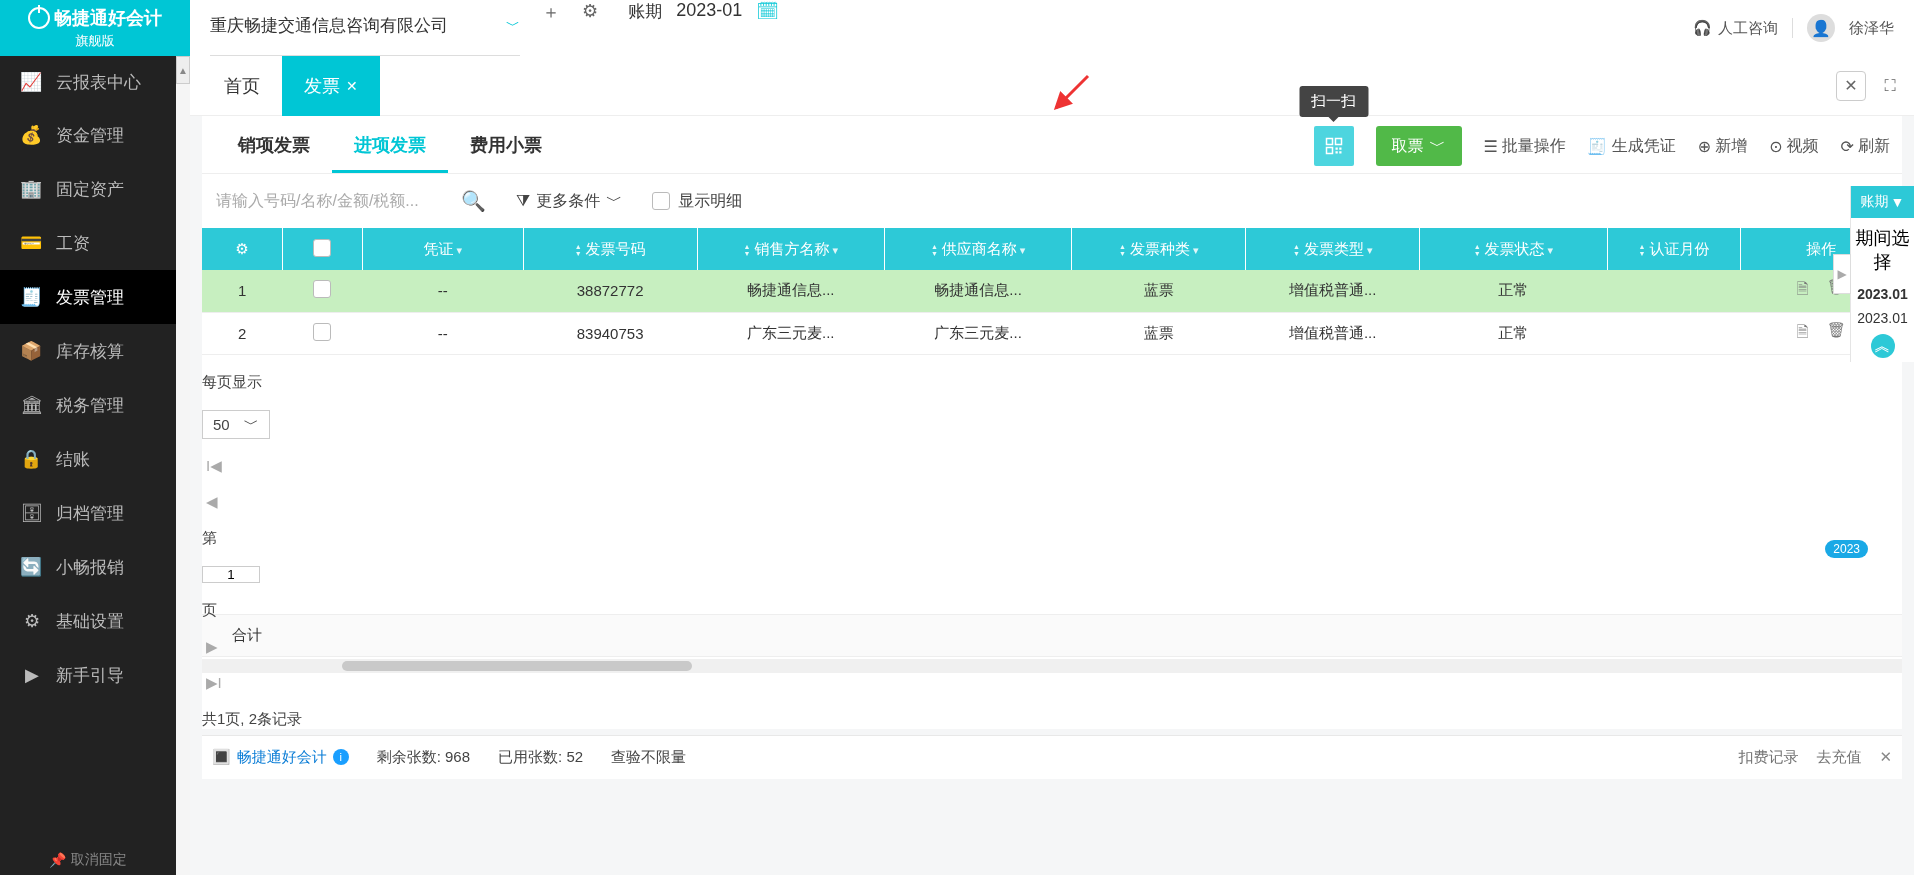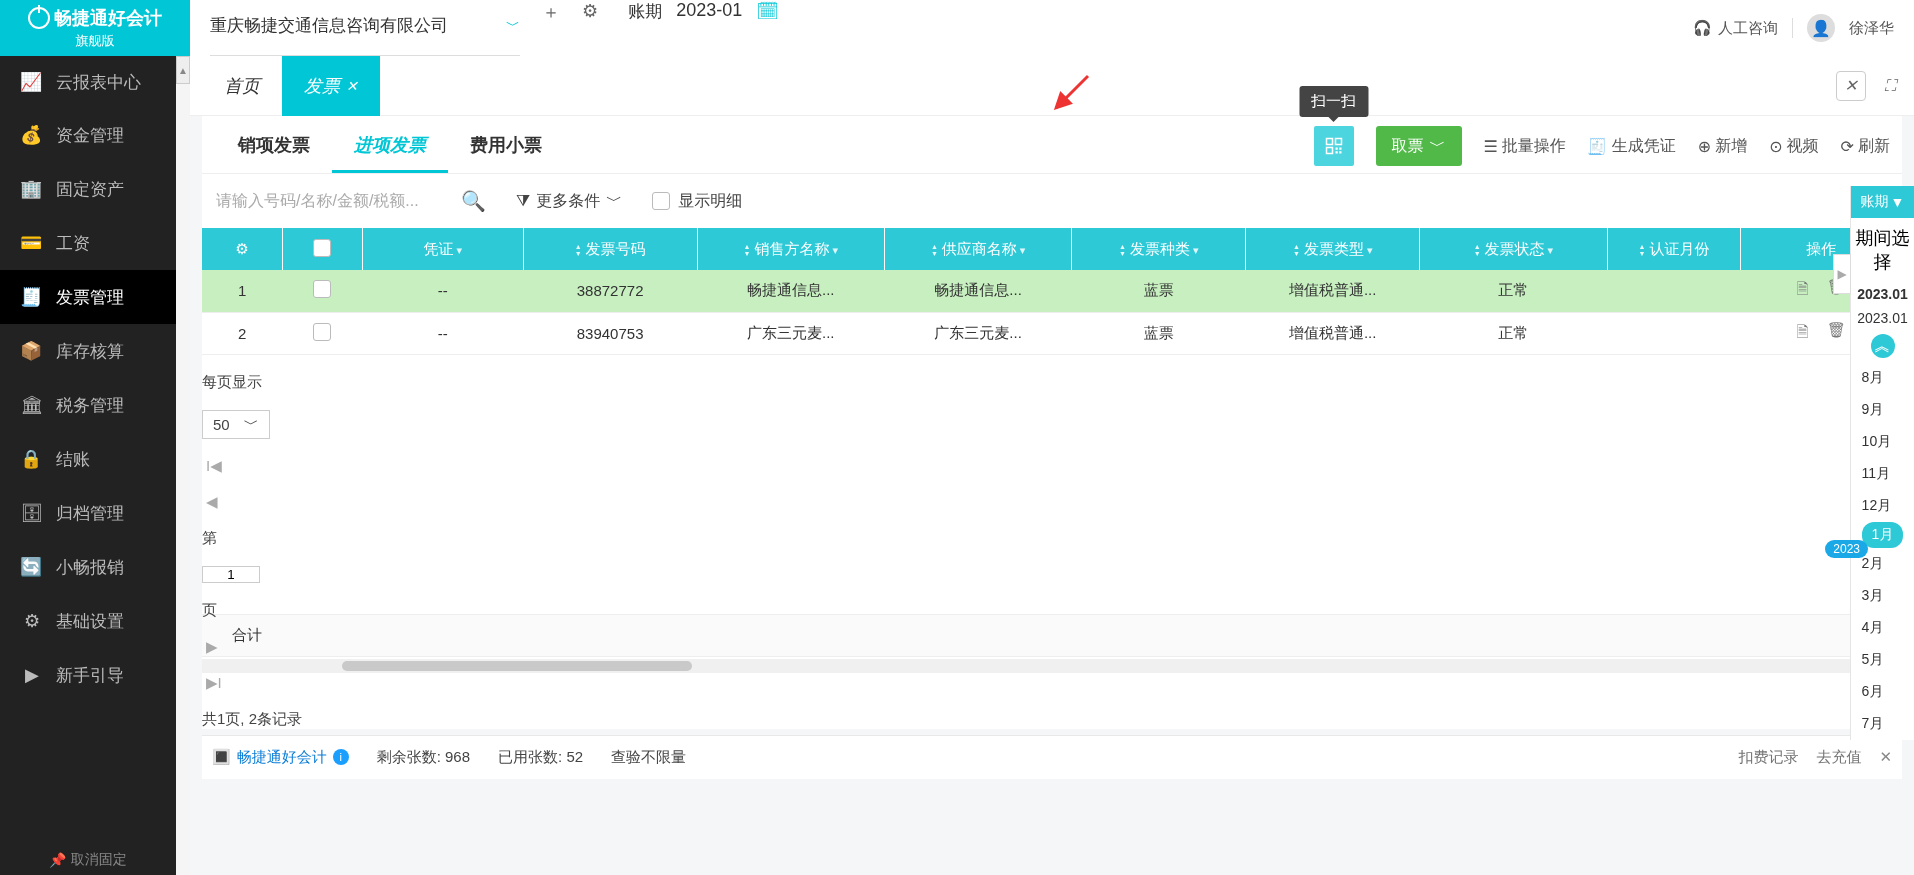--- a/index.html
+++ b/index.html
@@ -30,33 +30,33 @@
   .side-item { height:54px; display:flex; align-items:center; padding-left:22px; color:#bbb; font-size:17px; gap:14px; cursor:pointer;}
   .side-item.small { height:52px; }
   .side-item.active { background:#000; color:#fff; }
   .side-icon { width:20px; height:20px; display:inline-flex; align-items:center; justify-content:center; font-size:18px;}
   .side-scroll-hint { position:absolute; top:0; right:-14px; width:14px; height:28px; background:#eee; border:1px solid #ccc; display:flex; align-items:center; justify-content:center; font-size:10px; color:#888;}
   .unpin { position:absolute; bottom:6px; left:0; right:0; color:#888; font-size:14px; display:flex; align-items:center; justify-content:center; gap:4px;}
 
   
   .main { position:absolute; top:56px; left:190px; right:0; bottom:0; background:#f5f6f7; }
 
-  .tab-strip { height:60px; display:flex; align-items:center; padding-left:12px; gap:0; background:#fff; border-bottom:1px solid #eee; position:relative;font-style:italic;}
+  .tab-strip { height:60px; display:flex; align-items:center; padding-left:12px; gap:0; background:#fff; border-bottom:1px solid #eee; position:relative;}
   .page-tab { padding:0 22px; height:60px; display:flex; align-items:center; font-size:18px; color:#333; cursor:pointer; gap:6px;}
   .page-tab.active { background:#00c6d5; color:#fff; }
   .tab-close-x { font-size:14px; }
   .fs-btn { position:absolute; right:8px; width:32px; height:32px; display:flex; align-items:center;justify-content:center; color:#666; cursor:pointer;}
   .close-all-btn { position:absolute; right:48px; width:30px; height:30px; border:1px solid #ccc; border-radius:4px; display:flex; align-items:center;justify-content:center; color:#666; cursor:pointer; font-size:16px;}
   .red-arrow { position:absolute; left:860px; top:18px; width:40px; height:40px; pointer-events:none;}
 
   .content-card { margin:0 12px 0 12px; background:#fff; position:relative; }
 
   .sub-tabs { height:58px; display:flex; align-items:center; padding:0 14px; gap:0; border-bottom:1px solid #eee; position:relative;}
   .sub-tab { padding:0 22px; height:56px; line-height:56px; font-size:18px; font-weight:600; color:#333; cursor:pointer;}
-  .sub-tab.active { color:#00c6d5; border-bottom:3px solid #00c6d5;font-style:italic;}
+  .sub-tab.active { color:#00c6d5; border-bottom:3px solid #00c6d5;}
   .sub-actions { position:absolute; right:12px; top:10px; display:flex; align-items:center; gap:22px;}
   .qr-btn { width:40px; height:40px; background:#4dd5df; display:flex; align-items:center; justify-content:center; color:#fff; border-radius:2px; cursor:pointer; position:relative;}
   .qr-tooltip { position:absolute; top:-40px; left:50%; transform:translateX(-50%); background:#444; color:#fff; padding:6px 12px; border-radius:3px; font-size:15px; white-space:nowrap;}
   .qr-tooltip::after{content:""; position:absolute; bottom:-5px; left:50%; transform:translateX(-50%); border:5px solid transparent; border-top-color:#444; border-bottom:none;}
   .primary-btn { background:#51b948; color:#fff; height:40px; padding:0 16px; border-radius:3px; display:flex; align-items:center; gap:6px; font-size:16px; cursor:pointer;}
   .link-action { color:#555; font-size:16px; display:flex; align-items:center; gap:4px; cursor:pointer;}
 
   .filter-row { height:54px; display:flex; align-items:center; padding:0 14px; gap:30px;}
   .search-box { display:flex; align-items:center; gap:10px; width:270px;}
   .search-input { flex:1; border:none; outline:none; font-size:16px; color:#333;}
@@ -393,30 +393,16 @@
     </div>
   </div>
 
   <div class="period-panel">
     <div class="period-toggle">▶</div>
     <div class="hdr-btn"><span>账期</span> ▼</div>
     <div class="lbl">期间选择</div>
     <div class="year cur">2023.01</div>
     <div class="year">2023.01</div>
     <div class="up-btn">︽</div>
-    <div id="month-list">
-        <div class="month">8月</div>
-        <div class="month">9月</div>
-        <div class="month">10月</div>
-        <div class="month">11月</div>
-        <div class="month">12月</div>
-        <div class="month cur">1月</div>
-        <div class="month">2月</div>
-        <div class="month">3月</div>
-        <div class="month">4月</div>
-        <div class="month">5月</div>
-        <div class="month">6月</div>
-        <div class="month">7月</div>
-      </div>
   </div>
   <div class="year-badge">2023</div>
 
 </div>
 
 </body></html>

